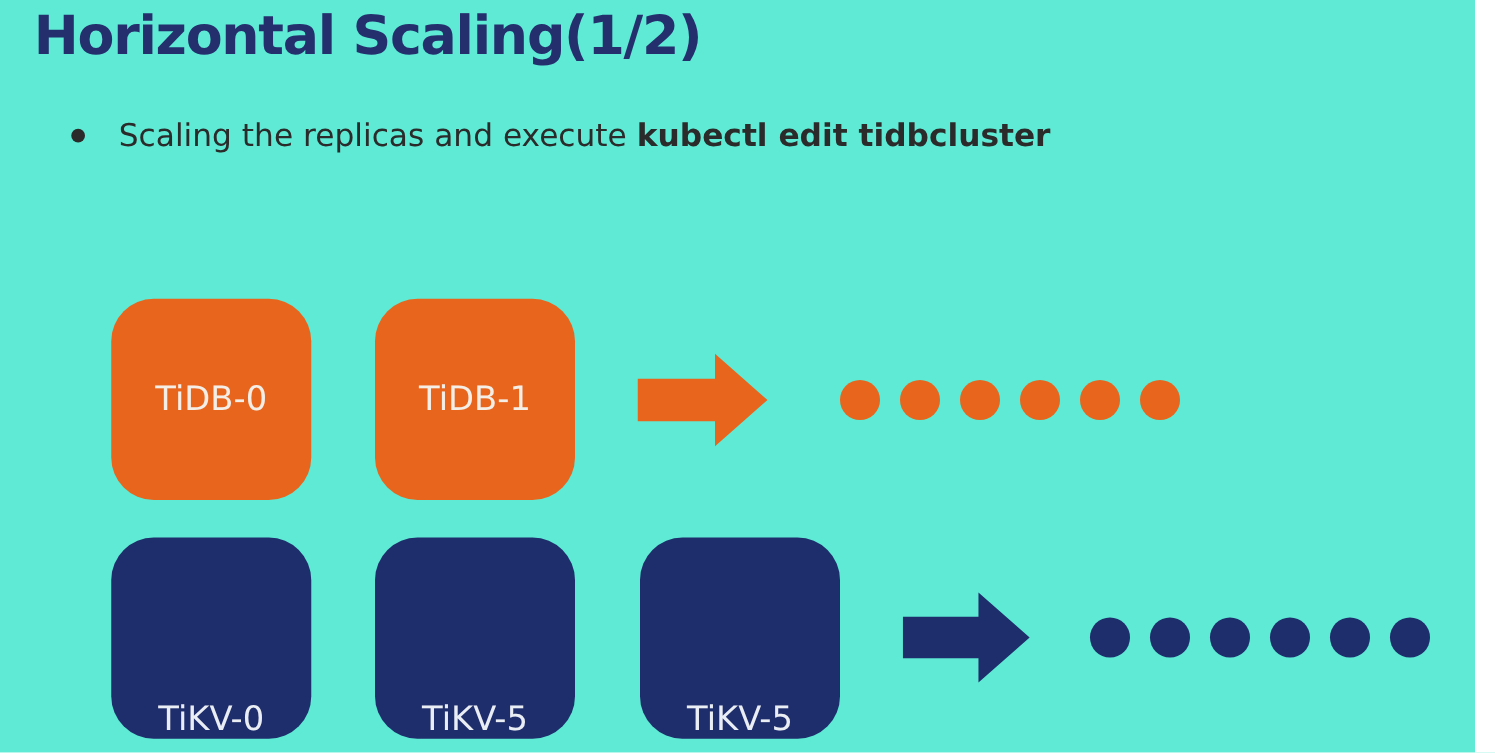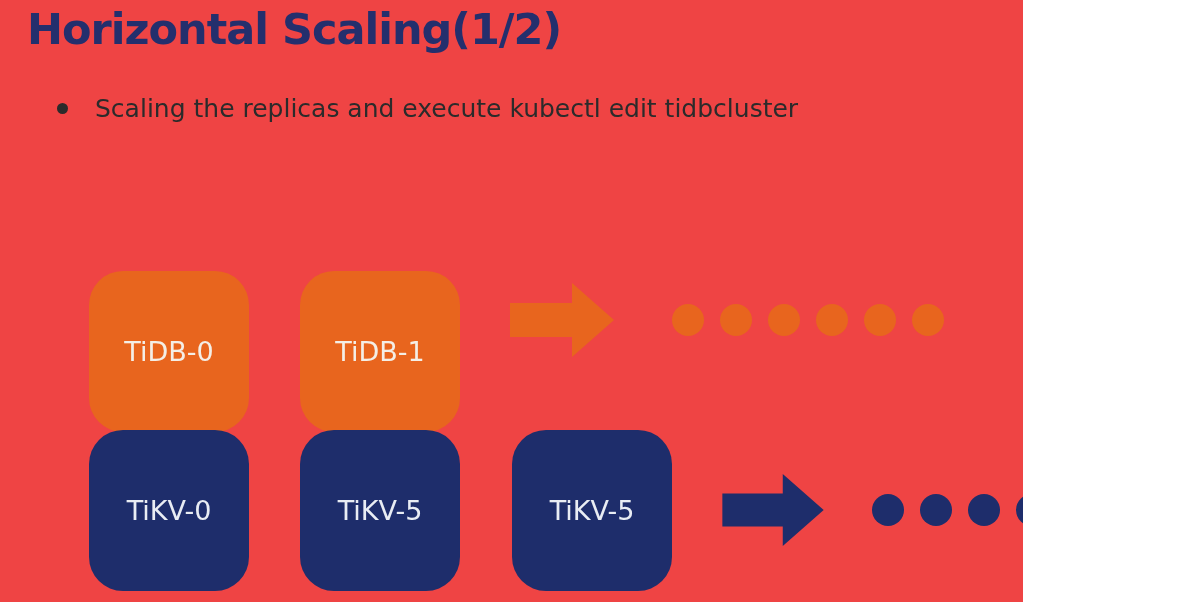--- a/index.html
+++ b/index.html
@@ -1,21 +1,21 @@
 <!DOCTYPE html>
 <html style="--c-orange: #E8651E; --c-navy: #1E2D6B; --c-title: #242F6D; --c-text: #2B2B2B;"><head>
 <meta charset="utf-8">
 <style>
   * { margin: 0; padding: 0; box-sizing: border-box; }
   html, body { background: #ffffff; }
   .slide {
     position: relative;
-    width: 1023px;
+    width: 1180px;
     height: 602px;
-    background: #ef4444;
+    background: #5eead4;
     overflow: hidden;
     font-family: "DejaVu Sans", "Liberation Sans", sans-serif;
   }
   .title {
     position: absolute;
     left: 27px;
     top: 4px;
     font-size: 43px;
     line-height: 1.2;
     font-weight: 800;
@@ -40,35 +40,35 @@
     margin-top: 15px;
     margin-right: 27px;
     flex: 0 0 auto;
   }
   .bullet-text {
     font-size: 25px;
     line-height: 42px;
     color: var(--c-text, #2B2B2B);
     max-width: 975px;
   }
-  .bullet-text strong { font-weight: 400; }
+  .bullet-text strong { font-weight: 700; }
   .box {
     position: absolute;
     width: 160px;
     height: 161px;
     border-radius: 34px;
     display: flex;
     align-items: center;
     justify-content: center;
     font-size: 27px;
   }
   .box.orange { background: var(--c-orange, #E8651E); color: #F4EEE6; }
   .box.navy   { background: var(--c-navy, #1E2D6B);   color: #E9EDF4; }
-  .row-tidb { top: 239px; margin-top: 32px; }
-  .row-tikv { top: 430px; }
+  .row-tidb { top: 239px; }
+  .row-tikv { top: 430px; align-items: flex-end; }
   .arrow { position: absolute; display: block; }
   .arrow.orange { color: var(--c-orange, #E8651E); }
   .arrow.navy   { color: var(--c-navy, #1E2D6B); }
   .dots {
     position: absolute;
     display: flex;
     gap: 16px;
   }
   .dot {
     width: 32px;

